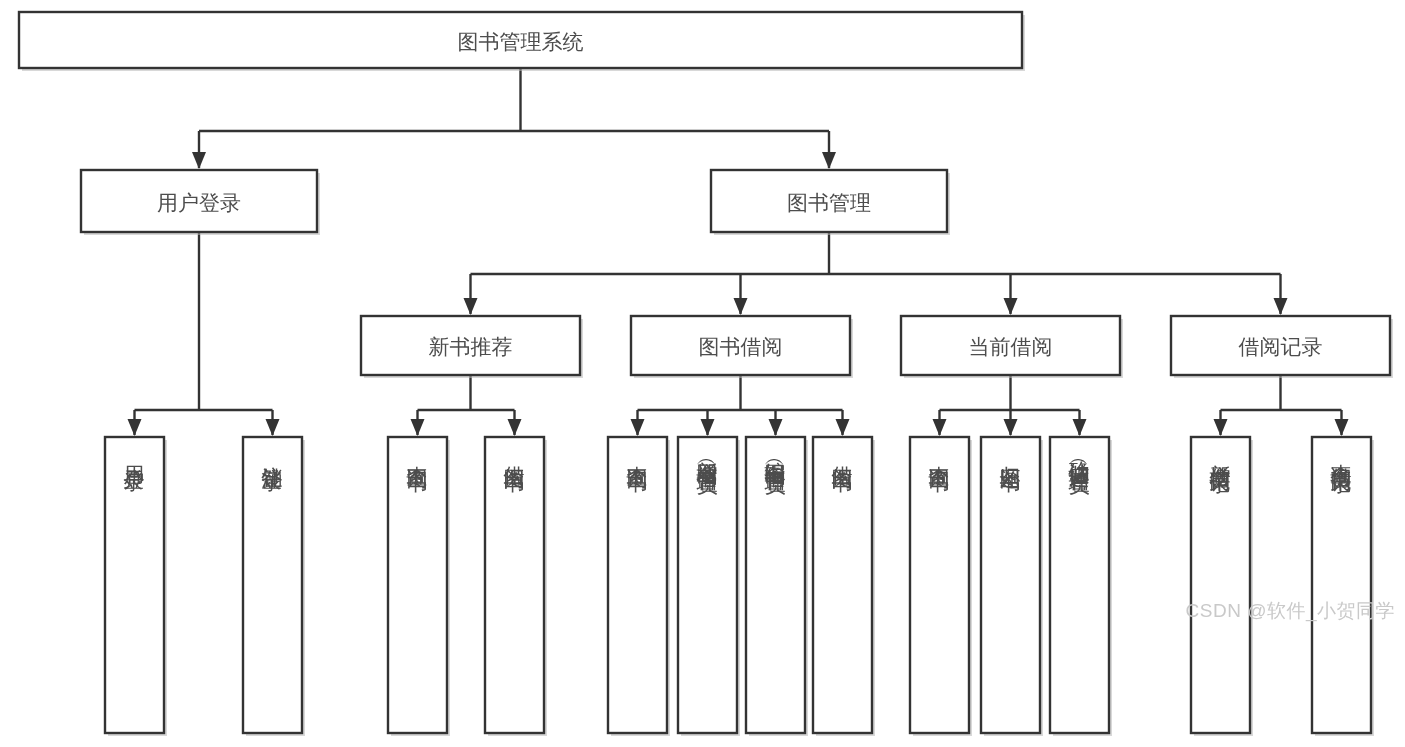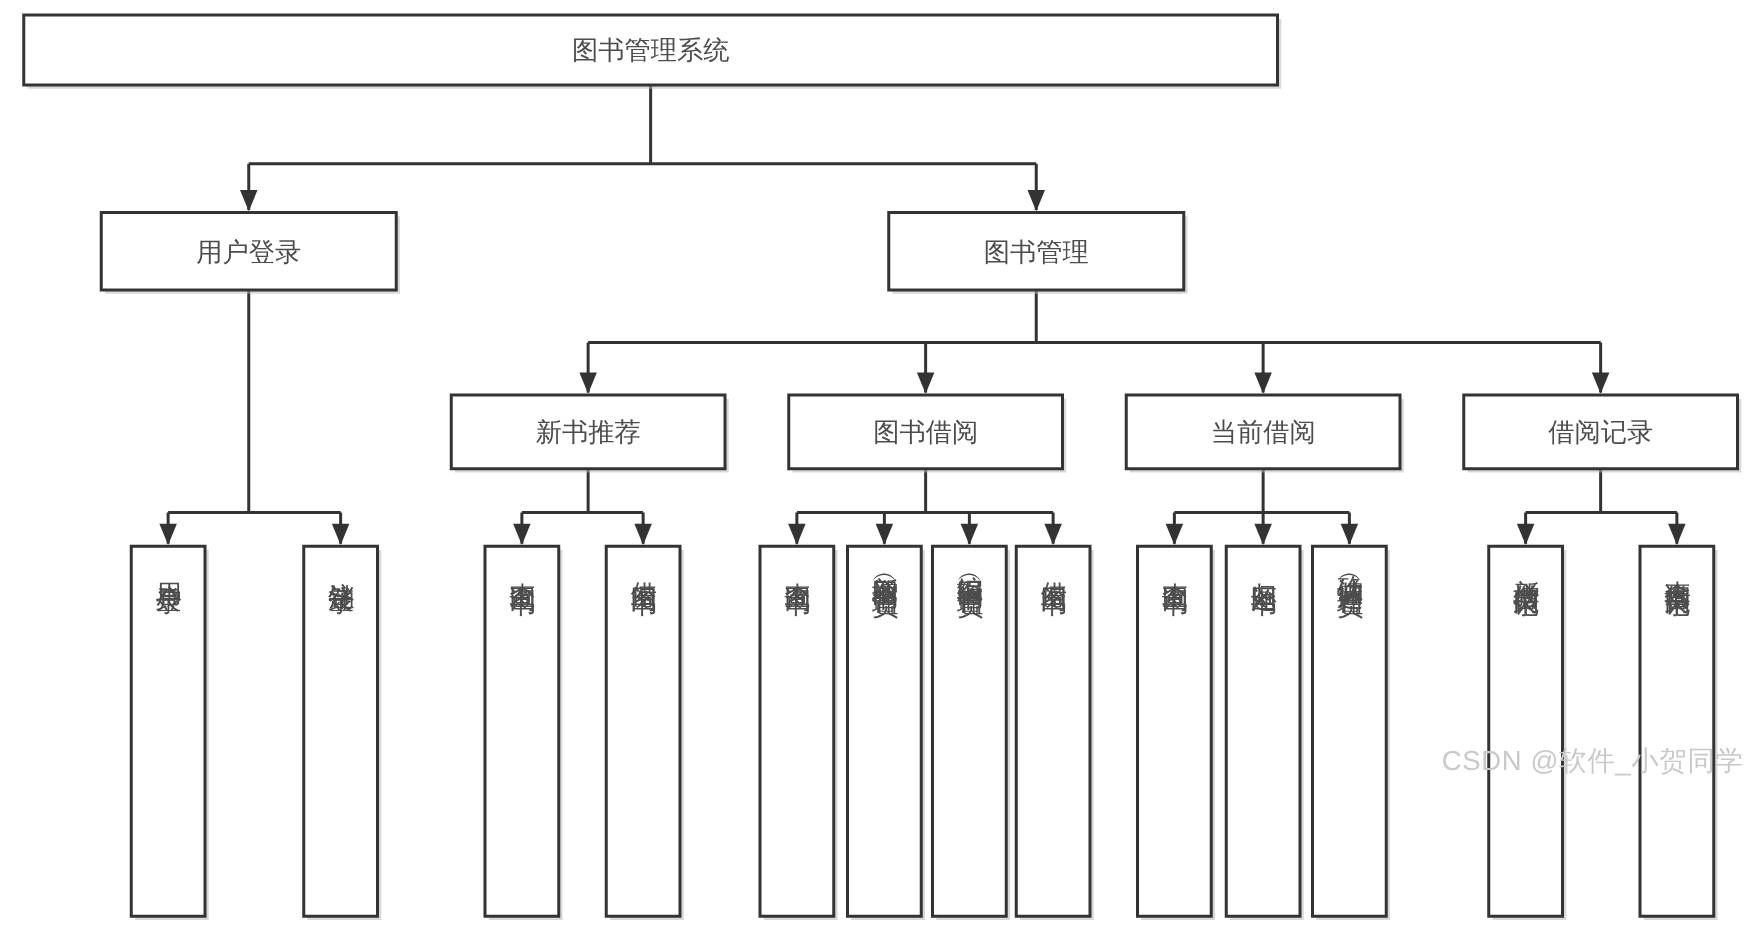--- a/index.html
+++ b/index.html
@@ -58,21 +58,21 @@
   }
   .arrow-head {
     fill: #333333;
     stroke: none;
   }
   .watermark {
     position: absolute;
     right: 10px;
     bottom: 8px;
     color: #c9c9c9;
-    font-size: 22px;
+    font-size: 19px;
     font-family: "Liberation Sans", "DejaVu Sans", sans-serif;
     white-space: nowrap;
     pointer-events: none;
     letter-spacing: 0.5px;
   }
 </style>
 </head>
 <body>
 
 <div id="diagram-root">

